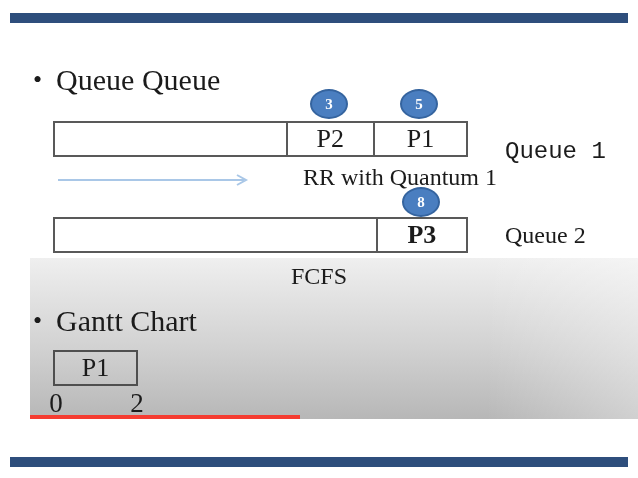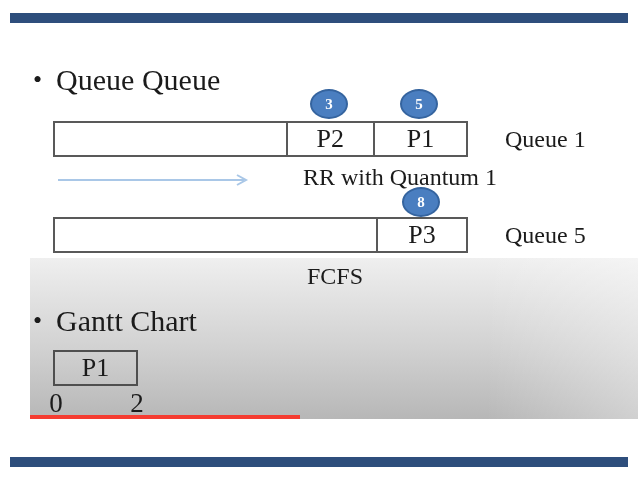--- a/index.html
+++ b/index.html
@@ -20,39 +20,39 @@
         border:2px solid #595959;background:#ffffff;display:flex;z-index:2;}
   #queue1-box{top:121px;}
   #queue2-box{top:217px;}
   .qcell{box-sizing:border-box;display:flex;align-items:center;justify-content:center;
          font-size:26px;line-height:30px;}
   .qcell.bordered{border-left:2px solid #595959;}
   #queue1-cell-empty{width:233px;}
   #queue1-cell-p2{width:88px;}
   #queue1-cell-p1{width:94px;}
   #queue2-cell-empty{width:324px;}
-  #queue2-cell-p3{width:91px;}
+  #queue2-cell-p3{width:91px;font-weight:bold;}
 
   .queue-label{position:absolute;left:505px;font-size:24px;line-height:36px;}
-  #queue1-label{top:121px;}
+  #queue1-label{top:134px;font-family:Liberation Mono, monospace;}
   #queue2-label{top:217px;}
 
   .badge{position:absolute;width:38px;height:30px;border-radius:50%;box-sizing:border-box;
          background:#4a7ec0;border:2px solid #35649f;z-index:3;
          display:flex;align-items:center;justify-content:center;
          color:#ffffff;font-size:15px;font-weight:bold;}
   #badge-p2{left:310px;top:89px;}
   #badge-p1{left:400px;top:89px;}
   #badge-p3{left:402px;top:187px;}
 
   #flow-arrow{position:absolute;left:56px;top:173px;z-index:2;}
 
   .policy{position:absolute;font-size:24px;line-height:26px;z-index:2;}
   #policy-rr{left:303px;top:164px;}
-  #policy-fcfs{left:307px;top:263px;font-family:Liberation Serif, serif;}
+  #policy-fcfs{left:291px;top:263px;font-family:Liberation Serif, serif;}
 
   #gradient-band{position:absolute;left:30px;top:258px;width:608px;height:161px;z-index:0;
     background:linear-gradient(to right, rgba(255,255,255,0) 75%, rgba(255,255,255,0.35) 100%),
                linear-gradient(to bottom,#efefef 0%,#d2d2d2 55%,#b7b7b7 100%);}
 
   #gantt-block{position:absolute;left:53px;top:350px;width:85px;height:36px;box-sizing:border-box;
     border:2px solid #4f4f4f;display:flex;align-items:center;justify-content:center;
     font-size:26px;background:transparent;z-index:2;}
   .tick{position:absolute;top:390px;width:22px;text-align:center;font-size:27px;line-height:27px;z-index:2;}
   #tick-start{left:45px;}
@@ -102,21 +102,21 @@
   <div id="badge-p3" class="badge">
     <span>8</span>
   </div>
 
   <div id="queue2-box" class="qbox">
     <div id="queue2-cell-empty" class="qcell"></div>
     <div id="queue2-cell-p3" class="qcell bordered">
       <span>P3</span>
     </div>
   </div>
-  <div id="queue2-label" class="queue-label">Queue 5</div>
+  <div id="queue2-label" class="queue-label">Queue 2</div>
 
   <div id="policy-fcfs" class="policy">FCFS</div>
 
   <div id="gantt-title" class="section-title">
     <span class="bullet">•</span>
     <span>Gantt Chart</span>
   </div>
 
   <div id="gantt-block">
     <span>P1</span>

